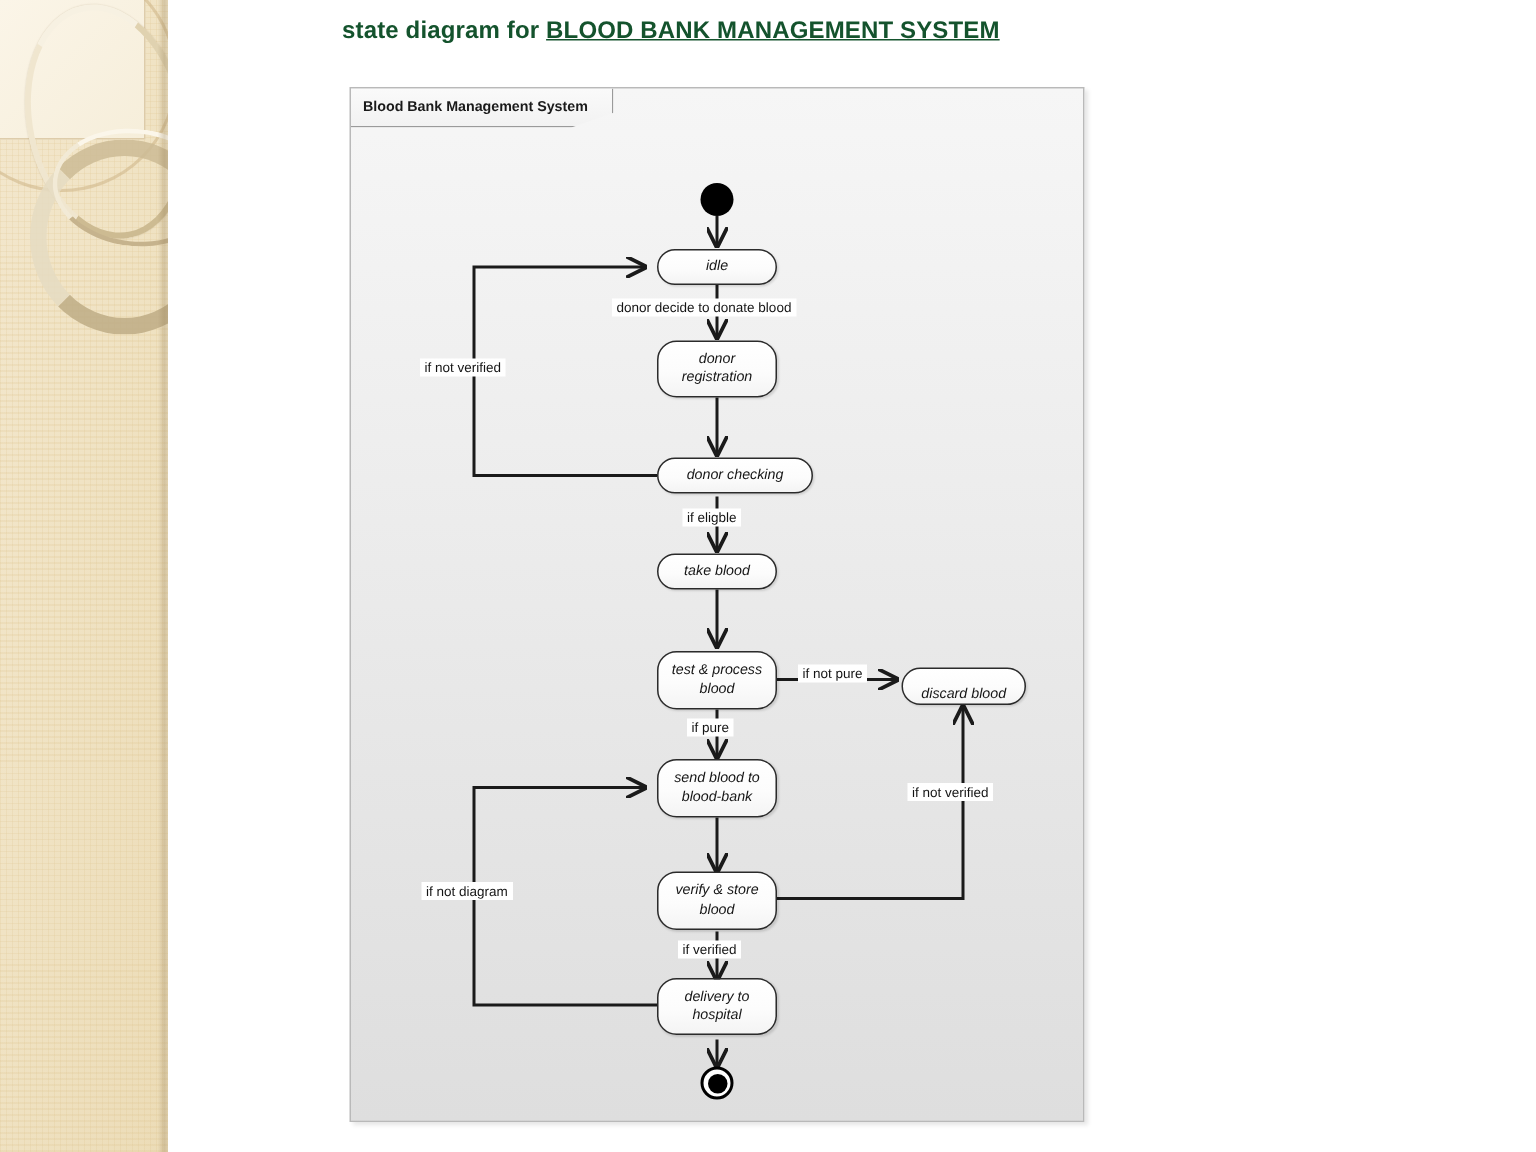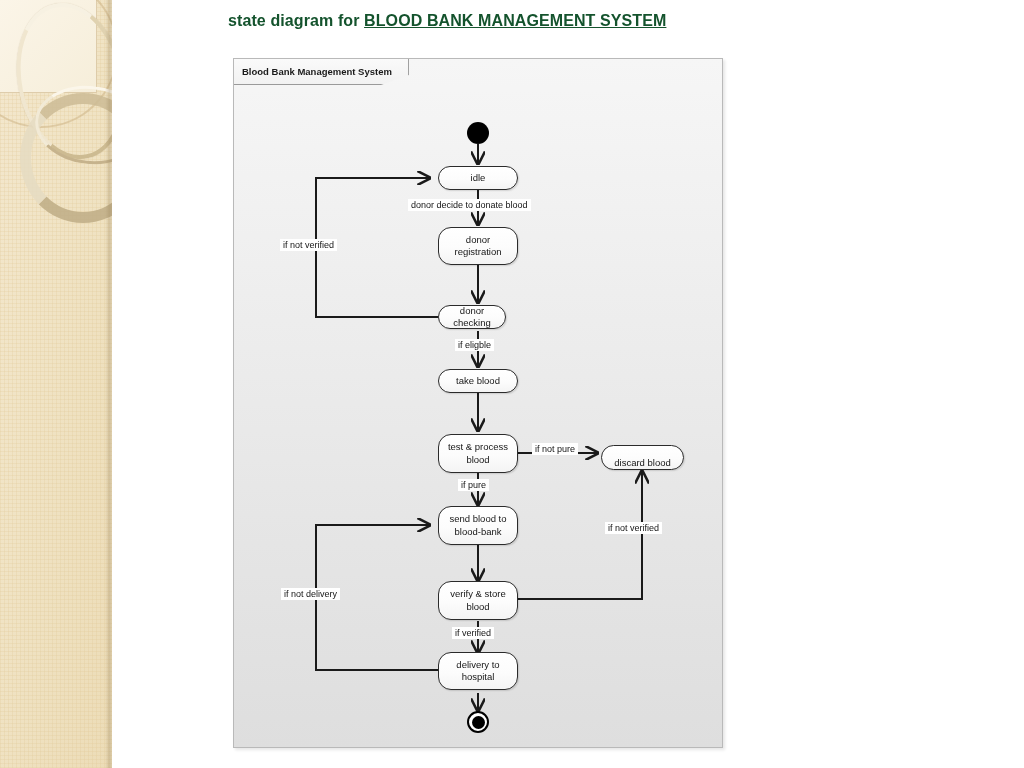--- a/index.html
+++ b/index.html
@@ -133,20 +133,21 @@
     border: 1.6px solid #2b2b2b;
     border-radius: 13px;
     display: flex;
     align-items: center;
     justify-content: center;
     text-align: center;
     font-size: 9.5px;
     color: #151515;
     line-height: 1.28;
     box-shadow: 1px 1px 1.5px rgba(0,0,0,0.13);
+    font-style: italic;
   }
   .state .state-text { padding: 0 4px; }
 
   .node-dot {
     position: absolute;
     border-radius: 50%;
     background: #000000;
   }
   .node-final-outer {
     position: absolute;
@@ -238,21 +239,21 @@
 
   <div class="state" style="left:204px; top:107px; width:80px; height:24px;">
     <span class="state-text">idle</span>
   </div>
 
   <div class="state" style="left:204px; top:168px; width:80px; height:38px; flex-direction:column;">
     <span>donor</span>
     <span>registration</span>
   </div>
 
-  <div class="state" style="left:204px; top:246px; width:68px; height:24px;">
+  <div class="state" style="left:204px; top:246px; width:104px; height:24px;">
     <span class="state-text">donor checking</span>
   </div>
 
   <div class="state" style="left:204px; top:310px; width:80px; height:24px;">
     <span class="state-text">take blood</span>
   </div>
 
   <div class="state" style="left:204px; top:375px; width:80px; height:39px; flex-direction:column;">
     <span>test &amp; process</span>
     <span>blood</span>
@@ -288,15 +289,15 @@
   <div class="edge-label" style="left:221px; top:280px;">if eligble</div>
 
   <div class="edge-label" style="left:298px; top:384px;">if not pure</div>
 
   <div class="edge-label" style="left:224px; top:420px;">if pure</div>
 
   <div class="edge-label" style="left:371px; top:463px;">if not verified</div>
 
   <div class="edge-label" style="left:218px; top:568px;">if verified</div>
 
-  <div class="edge-label" style="left:47px; top:529px;">if not delivery</div>
+  <div class="edge-label" style="left:47px; top:529px;">if not diagram</div>
 
 </div>
 
 </body></html>

